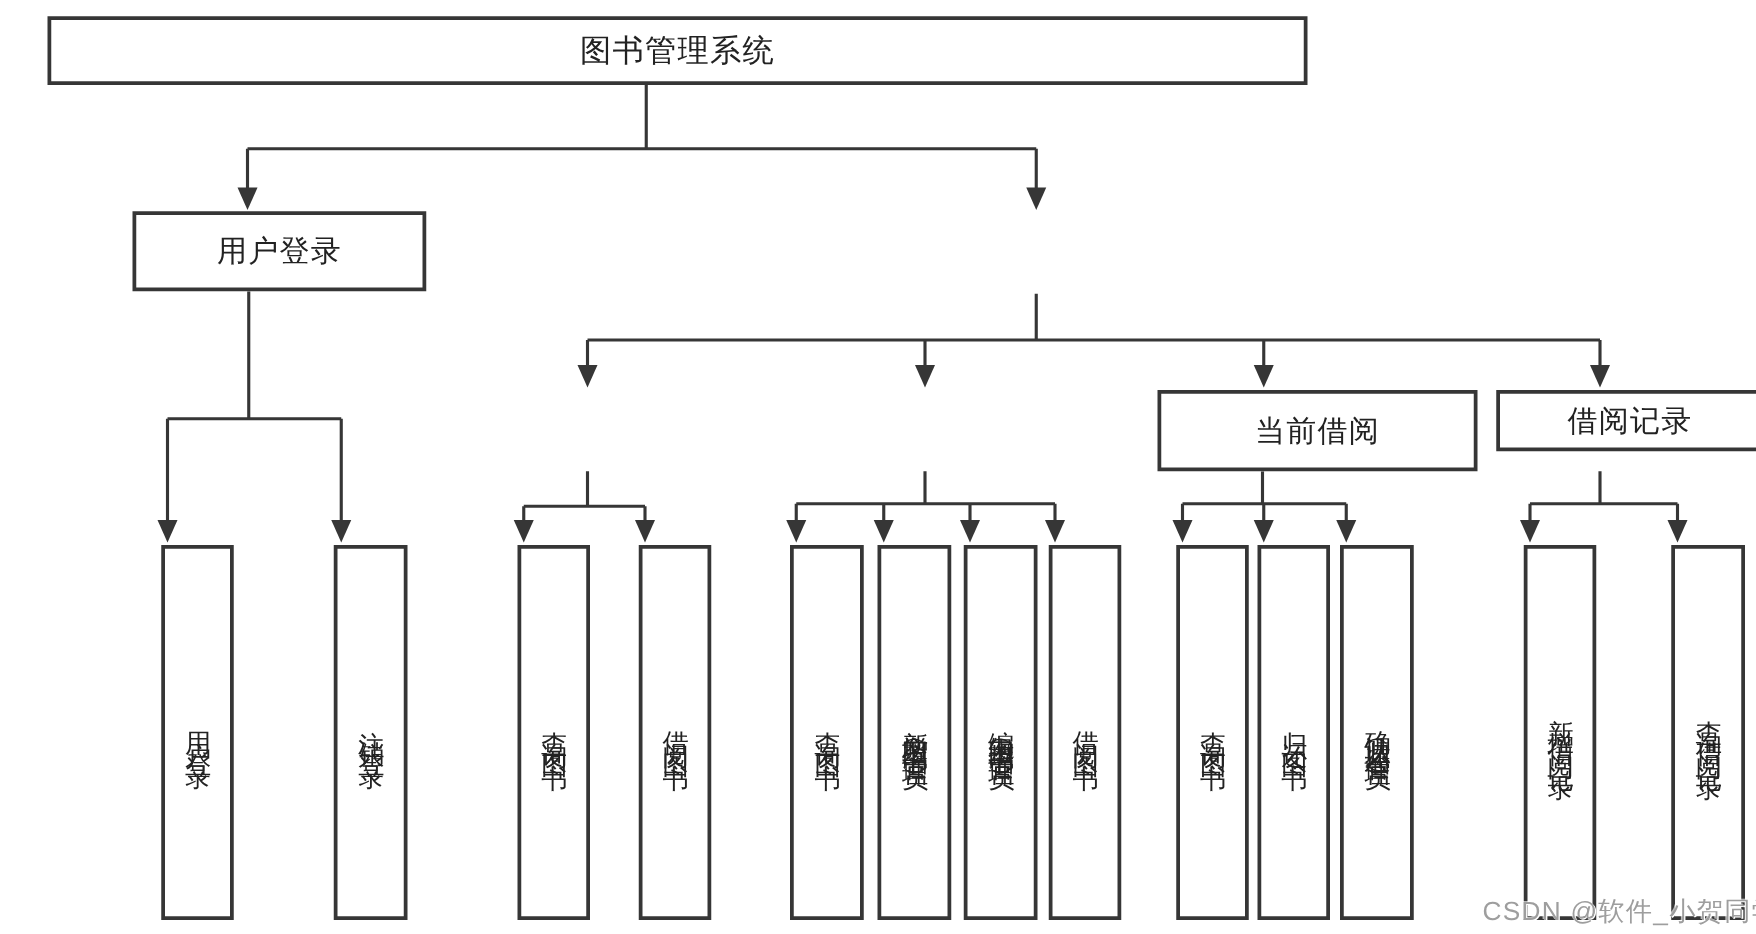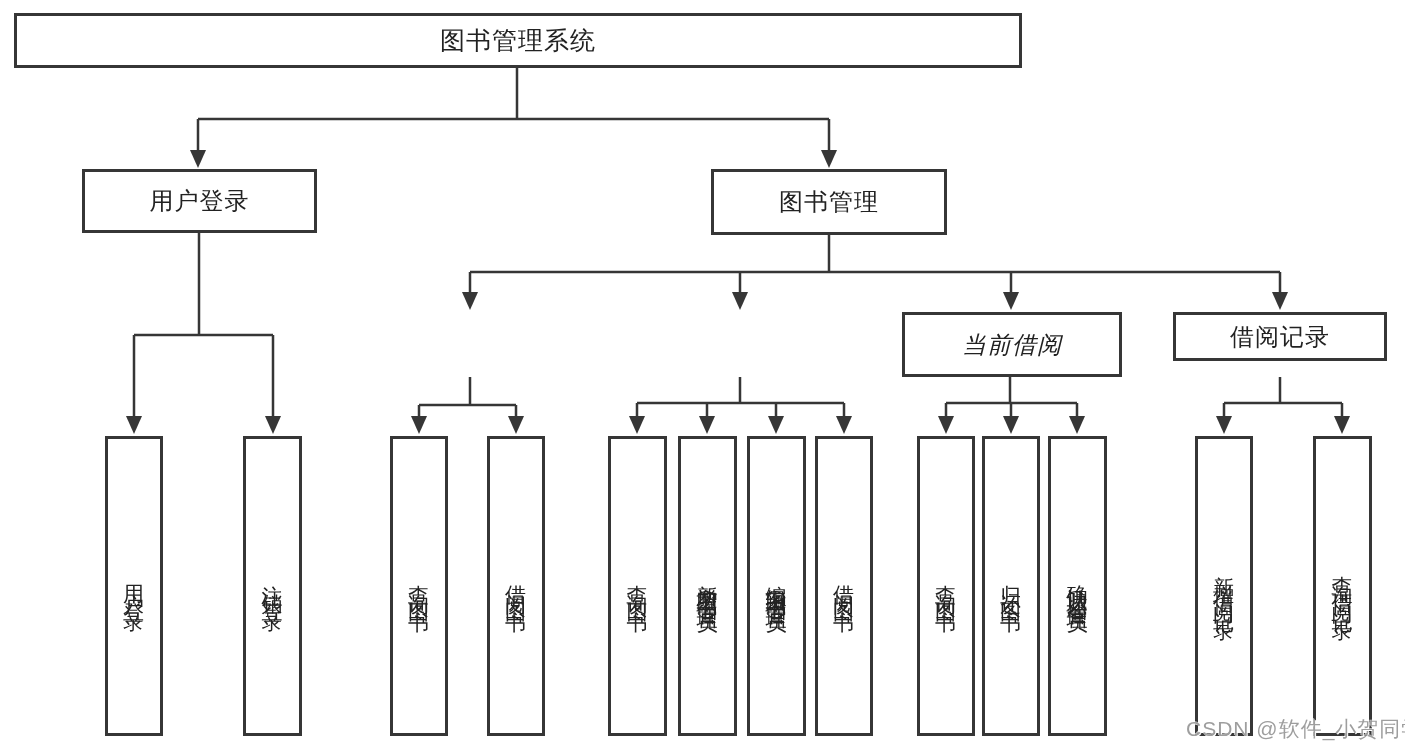--- a/index.html
+++ b/index.html
@@ -12,20 +12,21 @@
   }
   .wires{position:absolute;left:0;top:0;z-index:1;}
   .node{
     position:absolute;
     box-sizing:border-box;
     border:3px solid #363636;
     background:#ffffff;
     display:flex;align-items:center;justify-content:center;
     color:#222222;
     z-index:2;
+    margin-left:24px;
   }
   .hbox{font-size:24px;letter-spacing:1px;white-space:nowrap;}
   .root{font-size:25px;}
   .vbox{
     width:58px;top:436px;height:300px;
     font-size:21px;
   }
   .vbox .vtext{
     writing-mode:vertical-rl;
     text-orientation:mixed;
@@ -90,25 +91,22 @@
     </g>
   </svg>
 
   <div class="node hbox root" style="left:14px;top:13px;width:1008px;height:55px;">
     <span>图书管理系统</span>
   </div>
 
   <div class="node hbox" style="left:82px;top:169px;width:235px;height:64px;">
     <span>用户登录</span>
   </div>
-  <div class="node hbox" style="left:711px;top:169px;width:236px;height:66px;">
-    <span>图书管理</span>
-  </div>
 
-  <div class="node hbox" style="left:902px;top:312px;width:220px;height:65px;font-style:italic;">
+  <div class="node hbox" style="left:902px;top:312px;width:256px;height:65px;">
     <span>当前借阅</span>
   </div>
   <div class="node hbox" style="left:1173px;top:312px;width:214px;height:49px;">
     <span>借阅记录</span>
   </div>
 
   <div class="node vbox" style="left:105px;">
     <span class="vtext">用户登录</span>
   </div>
   <div class="node vbox" style="left:243px;width:59px;">

